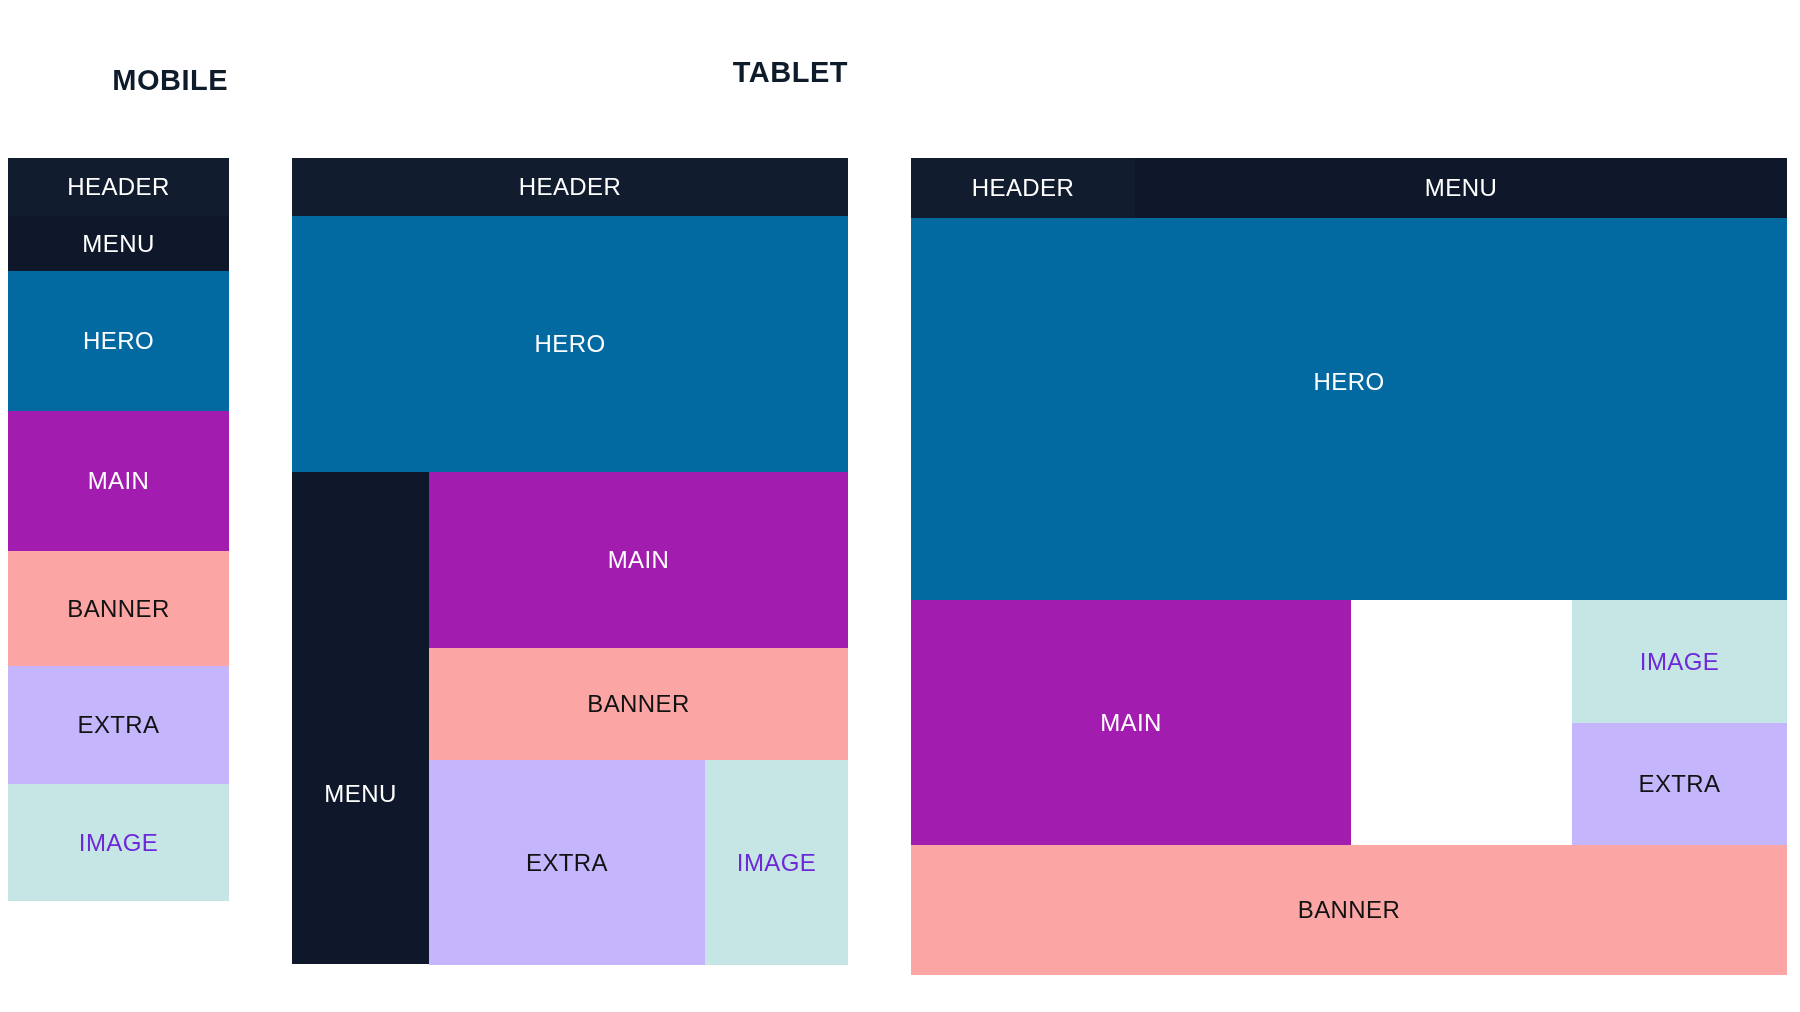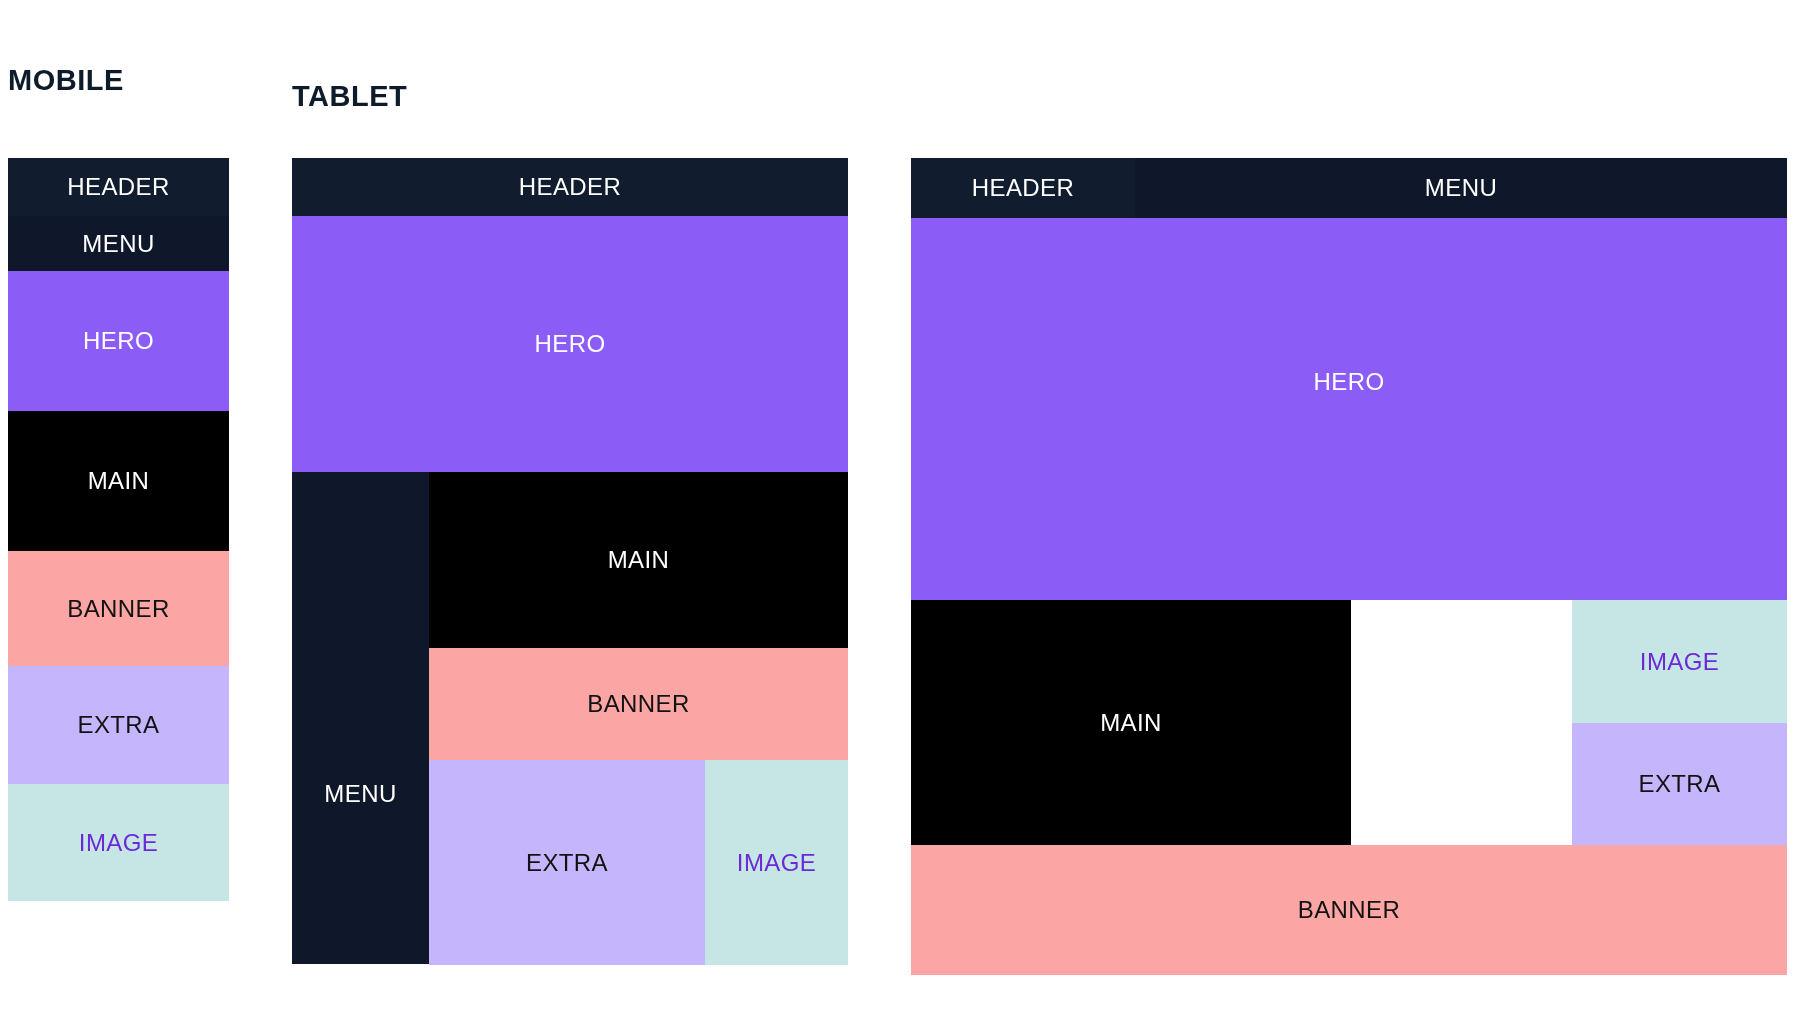--- a/index.html
+++ b/index.html
@@ -19,30 +19,30 @@
     position: absolute;
     left: 0;
     top: 0;
     width: 1800px;
     height: 1012px;
   }
 
   
   .col-title {
     position: absolute;
-    text-align: left;
+    text-align: right;
     font-size: 29px;
     font-weight: bold;
     letter-spacing: 0.5px;
     color: #0d1b2a;
     font-family: "Liberation Sans", sans-serif;
     white-space: nowrap;
   }
   #title-mobile  { left: 8px;   top: 64px;  width: 220px; }
-  #title-tablet  { left: 292px; top: 80px;  width: 556px; }
+  #title-tablet  { left: 292px; top: 56px;  width: 556px; }
   #title-desktop { left: 911px; top: 62px;  width: 876px; }
 
   
   .block {
     position: absolute;
     box-sizing: border-box;
     display: flex;
     align-items: center;
     justify-content: center;
     font-size: 24px;
@@ -52,23 +52,23 @@
     margin-top: 48px;
   }
   .block > .block-label {
     pointer-events: none;
     user-select: none;
     white-space: nowrap;
   }
 
   
   .c-dark   { background: #111c2e; color: #ffffff; }
-  .c-navy   { background: #000000; color: #ffffff; }
+  .c-navy   { background: #a21caf; color: #ffffff; }
   .c-red    { background: #0f172a; color: #ffffff; }
-  .c-blue   { background: #8b5cf6; color: #ffffff; }
+  .c-blue   { background: #0369a1; color: #ffffff; }
   .c-yellow { background: #fca5a5; color: #121212; }
   .c-green  { background: #c4b5fd; color: #121212; }
   .c-mint   { background: #c5e6e4; color: #6d28d9; }
   .c-white  { background: #ffffff; color: #121212; }
 
   
   #mobile-header { left: 8px; top: 110px; width: 221px; height: 58px; }
   #mobile-menu   { left: 8px; top: 168px; width: 221px; height: 55px; }
   #mobile-hero   { left: 8px; top: 223px; width: 221px; height: 140px; }
   #mobile-main   { left: 8px; top: 363px; width: 221px; height: 140px; }

